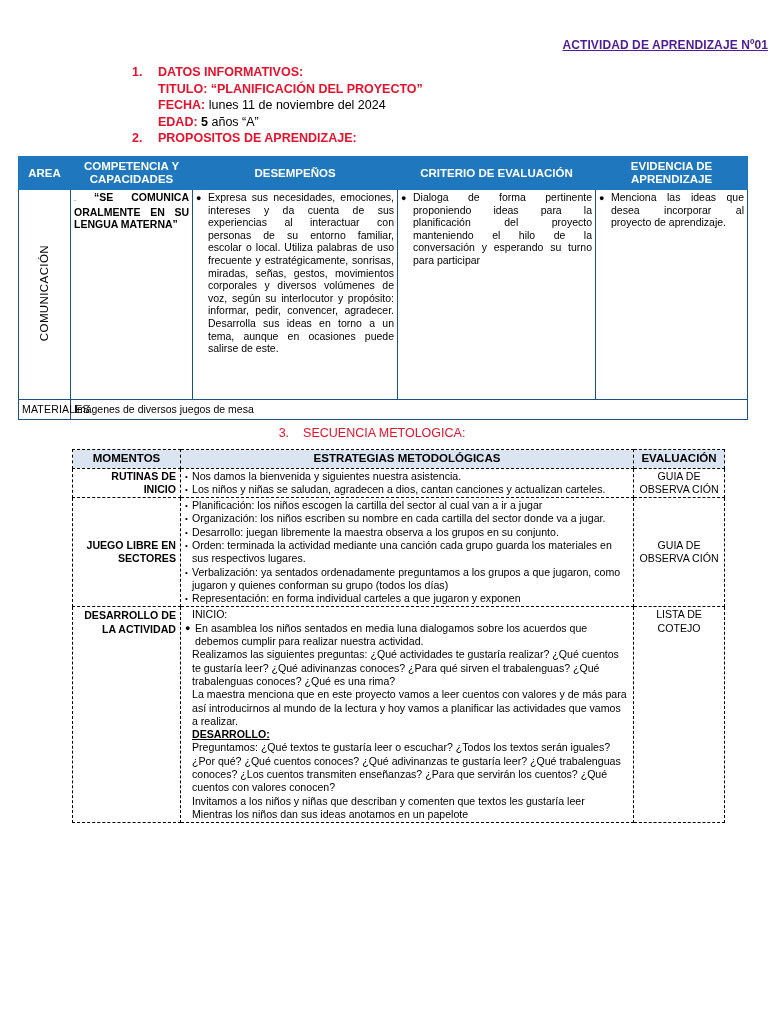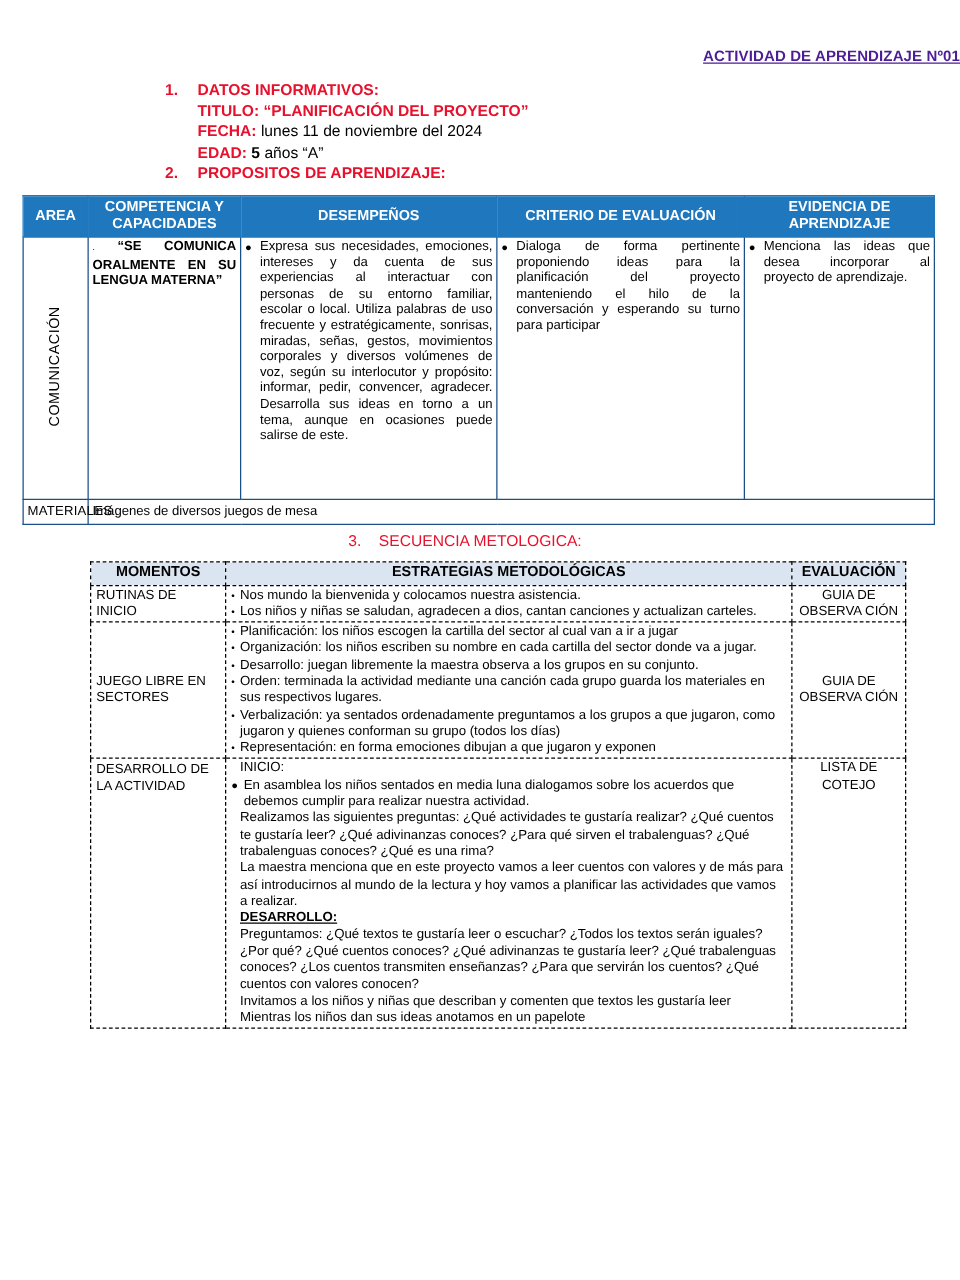--- a/index.html
+++ b/index.html
@@ -168,22 +168,22 @@
   .t2 thead th {
     background: #dbe5f1;
     font-weight: bold;
     text-align: center;
     vertical-align: middle;
     font-size: 11.5px;
     line-height: 13.5px;
     padding: 2px 3px;
   }
   .mom-cell {
-    text-align: left;
-    font-weight: normal;
+    text-align: right;
+    font-weight: bold;
     font-size: 11.5px;
     line-height: 14px;
     vertical-align: middle !important;
   }
   .eval-cell {
     text-align: center;
     font-size: 11.5px;
     line-height: 14px;
     vertical-align: top;
     padding-top: 2px;
@@ -305,21 +305,21 @@
         <th>EVALUACIÓN</th>
       </tr>
     </thead>
     <tbody>
 
       <tr>
         <td class="mom-cell">RUTINAS DE INICIO</td>
         <td class="strat-cell">
           <div class="li">
             <span class="dot">•</span>
-            <span class="txt">Nos mundo la bienvenida y colocamos nuestra asistencia.</span>
+            <span class="txt">Nos damos la bienvenida y siguientes nuestra asistencia.</span>
           </div>
           <div class="li">
             <span class="dot">•</span>
             <span class="txt">Los niños y niñas se saludan, agradecen a dios, cantan canciones y actualizan carteles.</span>
           </div>
         </td>
         <td class="eval-cell">GUIA DE OBSERVA CIÓN</td>
       </tr>
 
       <tr>
@@ -340,21 +340,21 @@
           <div class="li">
             <span class="dot">•</span>
             <span class="txt"><span class="b">Orden:</span><span> terminada la actividad mediante una canción cada grupo guarda los materiales en sus respectivos lugares.</span></span>
           </div>
           <div class="li">
             <span class="dot">•</span>
             <span class="txt"><span class="b">Verbalización:</span><span> ya sentados ordenadamente preguntamos a los grupos a que jugaron, como jugaron y quienes conforman su grupo (todos los días)</span></span>
           </div>
           <div class="li">
             <span class="dot">•</span>
-            <span class="txt"><span class="b">Representación:</span><span> en forma emociones dibujan a que jugaron y exponen</span></span>
+            <span class="txt"><span class="b">Representación:</span><span> en forma individual carteles a que jugaron y exponen</span></span>
           </div>
         </td>
         <td class="eval-cell mid">GUIA DE OBSERVA CIÓN</td>
       </tr>
 
       <tr>
         <td class="mom-cell" style="vertical-align:top !important;padding-top:2px">DESARROLLO DE LA ACTIVIDAD</td>
         <td class="strat-cell">
           <div class="plain-line b">INICIO:</div>
           <div class="li inicio-bullet">

